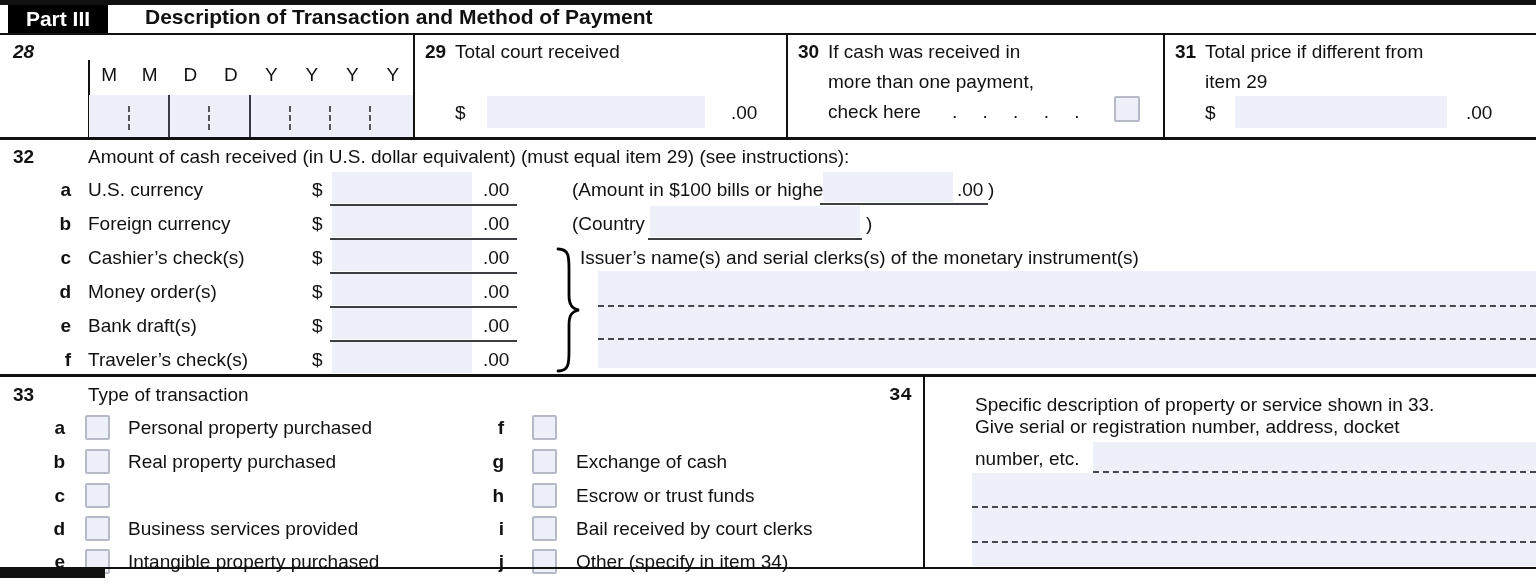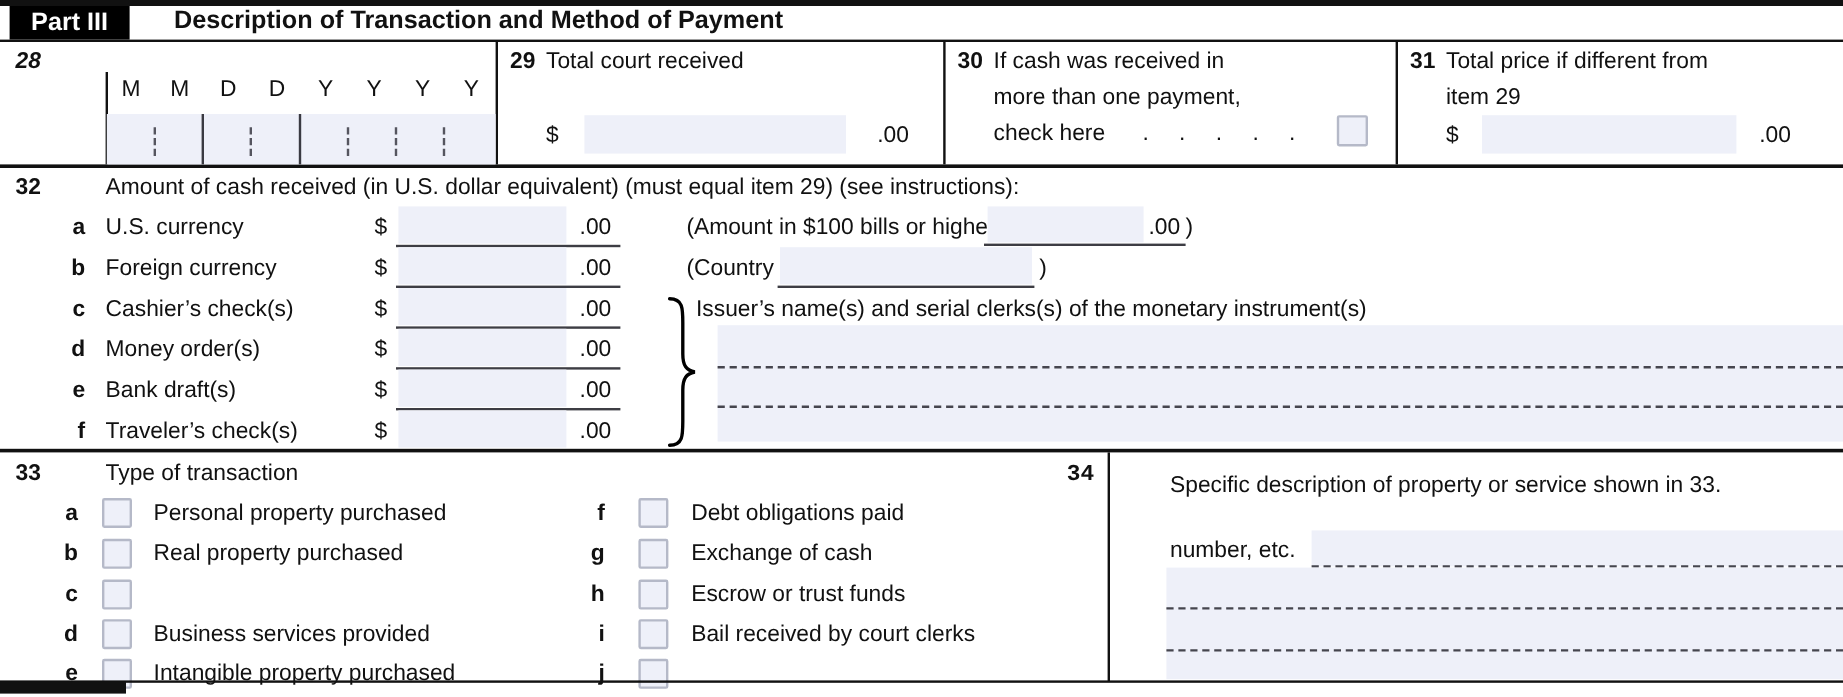--- a/index.html
+++ b/index.html
@@ -189,44 +189,45 @@
   </div>
   <div class="abs" style="left:0;top:549px;width:920px;height:30px;">
     <span class="ltr" style="left:47px;top:2px;">e</span>
     <div class="cb" style="left:85px;top:0;"></div>
     <span class="abs" style="left:128px;top:2px;">Intangible property purchased</span>
   </div>
 
   <div class="abs" style="left:0;top:415px;width:920px;height:30px;">
     <span class="ltr" style="left:486px;top:2px;">f</span>
     <div class="cb" style="left:532px;top:0;"></div>
-    <span class="abs" style="left:576px;top:2px;">Debt obligations paid</span>
   </div>
   <div class="abs" style="left:0;top:449px;width:920px;height:30px;">
     <span class="ltr" style="left:486px;top:2px;">g</span>
     <div class="cb" style="left:532px;top:0;"></div>
     <span class="abs" style="left:576px;top:2px;">Exchange of cash</span>
   </div>
   <div class="abs" style="left:0;top:483px;width:920px;height:30px;">
     <span class="ltr" style="left:486px;top:2px;">h</span>
     <div class="cb" style="left:532px;top:0;"></div>
     <span class="abs" style="left:576px;top:2px;">Escrow or trust funds</span>
   </div>
   <div class="abs" style="left:0;top:516px;width:920px;height:30px;">
     <span class="ltr" style="left:486px;top:2px;">i</span>
     <div class="cb" style="left:532px;top:0;"></div>
     <span class="abs" style="left:576px;top:2px;">Bail received by court clerks</span>
   </div>
   <div class="abs" style="left:0;top:549px;width:920px;height:30px;">
     <span class="ltr" style="left:486px;top:2px;">j</span>
     <div class="cb" style="left:532px;top:0;"></div>
+    <span class="abs" style="left:576px;top:2px;">Other (specify in item 34)</span>
   </div>
 
   <span class="abs b" style="left:889px;top:384px;font-family:Liberation Mono, monospace;">34</span>
   <span class="abs" style="left:975px;top:372px;margin-top:22px;">Specific description of property or service shown in 33.</span>
+  <span class="abs" style="left:975px;top:416px;">Give serial or registration number, address, docket</span>
   <span class="abs" style="left:975px;top:448px;">number, etc.</span>
   <div class="fld" style="left:1093px;top:442px;width:443px;height:30px;"></div>
   <div class="dash-h" style="left:1093px;top:471px;width:443px;"></div>
   <div class="fld" style="left:972px;top:473px;width:564px;height:93px;"></div>
   <div class="dash-h" style="left:972px;top:506px;width:564px;"></div>
   <div class="dash-h" style="left:972px;top:541px;width:564px;"></div>
 
   <div class="hrule" style="left:0;top:567px;width:1536px;height:2px;"></div>
   <div class="hrule" style="left:0;top:568px;width:105px;height:10px;"></div>
 

